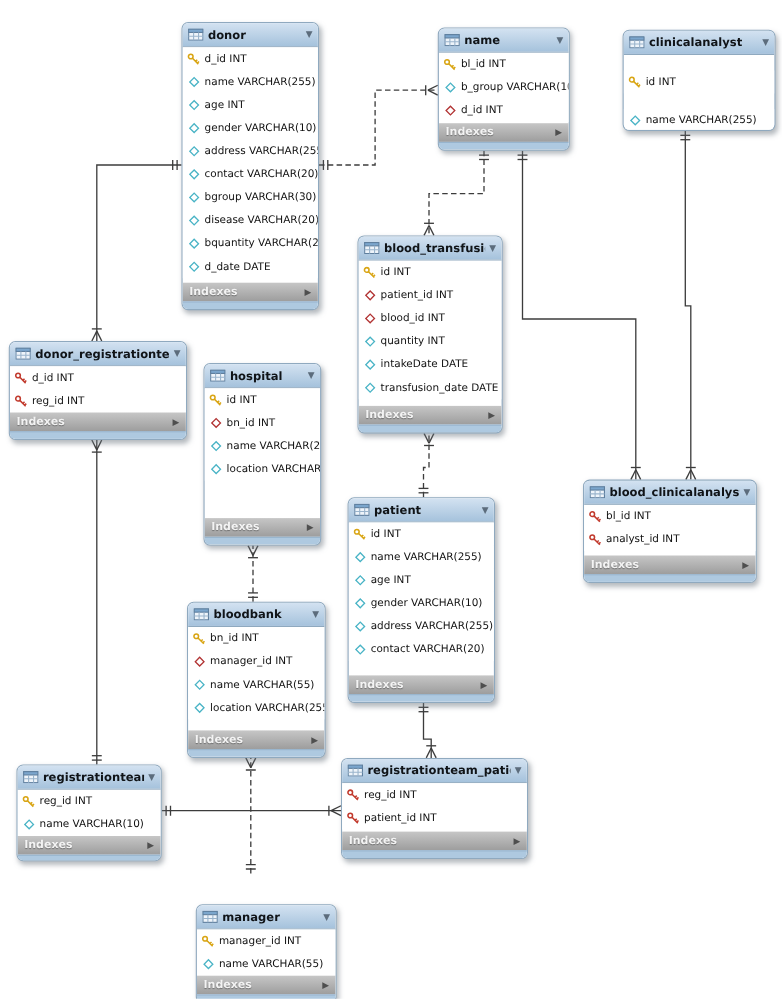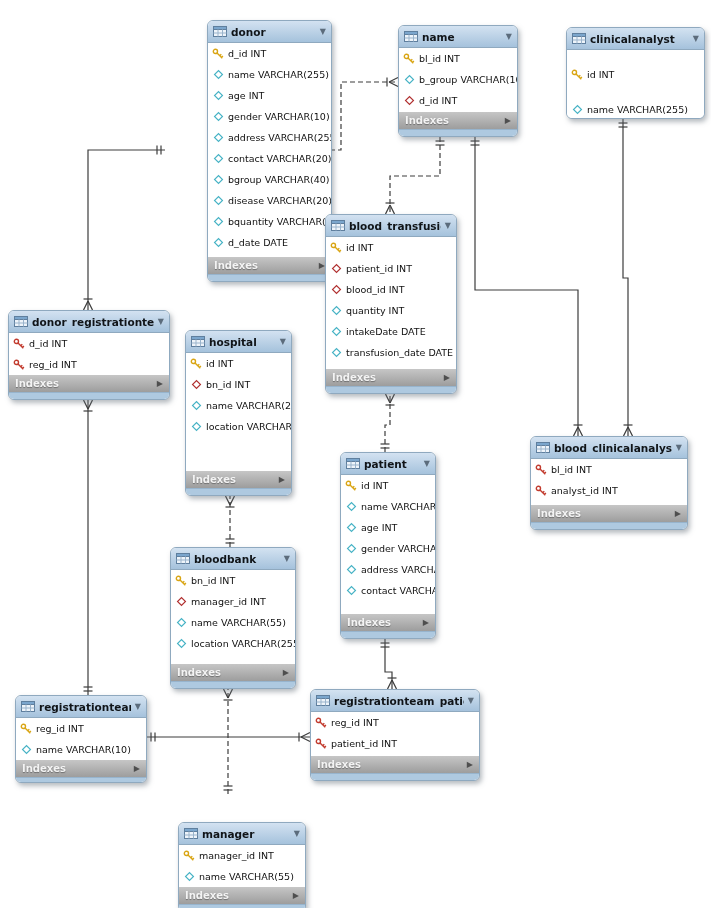--- a/index.html
+++ b/index.html
@@ -138,21 +138,21 @@
       <g stroke="#3c3c3c" fill="none" stroke-width="1.2">
         <polyline points="385,639 385,672 392,672 392,689"></polyline>
         <line x1="380.5" y1="643" x2="389.5" y2="643"></line>
         <line x1="380.5" y1="647" x2="389.5" y2="647"></line>
         <line x1="392" y1="680" x2="387.5" y2="689"></line>
         <line x1="392" y1="680" x2="396.5" y2="689"></line>
         <line x1="387.5" y1="678" x2="396.5" y2="678"></line>
       </g>
     </svg>
   <div id="tables">
-      <div class="table-card" style="left: 165px; top: 20px; width: 125px; height: 262px; margin-left: 42px;">
+      <div class="table-card" style="left: 165px; top: 20px; width: 125px; height: 262px;">
         <div class="tbl-header">
           <span class="tbl-icon"><svg width="14" height="11" viewBox="0 0 14 11">
               <rect x="0.5" y="0.5" width="13" height="10" fill="#eef4fa" stroke="#5f7f9e"></rect>
               <rect x="0.5" y="0.5" width="13" height="3" fill="#7ba6cd" stroke="#5f7f9e"></rect>
               <line x1="5" y1="3.5" x2="5" y2="10.5" stroke="#9ab4cc"></line>
               <line x1="9.5" y1="3.5" x2="9.5" y2="10.5" stroke="#9ab4cc"></line>
               <line x1="0.5" y1="7" x2="13.5" y2="7" stroke="#9ab4cc"></line>
             </svg></span>
           <span class="tbl-name">donor</span>
           <span class="tbl-collapse">▼</span>
@@ -205,21 +205,21 @@
             </svg>
           </span>
           <span class="col-text">contact VARCHAR(20)</span>
         </div>
         <div class="col-row">
           <span class="col-icon">
             <svg width="11" height="11" viewBox="0 0 11 11">
               <rect x="2.7" y="2.7" width="5.6" height="5.6" fill="#ffffff" stroke="#4ab4c6" stroke-width="1.2" transform="rotate(45 5.5 5.5)"></rect>
             </svg>
           </span>
-          <span class="col-text">bgroup VARCHAR(40)</span>
+          <span class="col-text">bgroup VARCHAR(30)</span>
         </div>
         <div class="col-row">
           <span class="col-icon">
             <svg width="11" height="11" viewBox="0 0 11 11">
               <rect x="2.7" y="2.7" width="5.6" height="5.6" fill="#ffffff" stroke="#4ab4c6" stroke-width="1.2" transform="rotate(45 5.5 5.5)"></rect>
             </svg>
           </span>
           <span class="col-text">disease VARCHAR(20)</span>
         </div>
         <div class="col-row">
@@ -469,21 +469,21 @@
             </svg>
           </span>
           <span class="col-text">location VARCHAR...</span>
         </div>
         <div class="indexes-row">
           <span class="ix-label">Indexes</span>
           <span class="ix-arrow">▶</span>
         </div>
         <div class="tbl-footer"></div>
       </div>
-      <div class="table-card" style="left: 340px; top: 452px; width: 96px; height: 187px;">
+      <div class="table-card" style="left: 316px; top: 452px; width: 134px; height: 187px;">
         <div class="tbl-header">
           <span class="tbl-icon"><svg width="14" height="11" viewBox="0 0 14 11">
               <rect x="0.5" y="0.5" width="13" height="10" fill="#eef4fa" stroke="#5f7f9e"></rect>
               <rect x="0.5" y="0.5" width="13" height="3" fill="#7ba6cd" stroke="#5f7f9e"></rect>
               <line x1="5" y1="3.5" x2="5" y2="10.5" stroke="#9ab4cc"></line>
               <line x1="9.5" y1="3.5" x2="9.5" y2="10.5" stroke="#9ab4cc"></line>
               <line x1="0.5" y1="7" x2="13.5" y2="7" stroke="#9ab4cc"></line>
             </svg></span>
           <span class="tbl-name">patient</span>
           <span class="tbl-collapse">▼</span>

